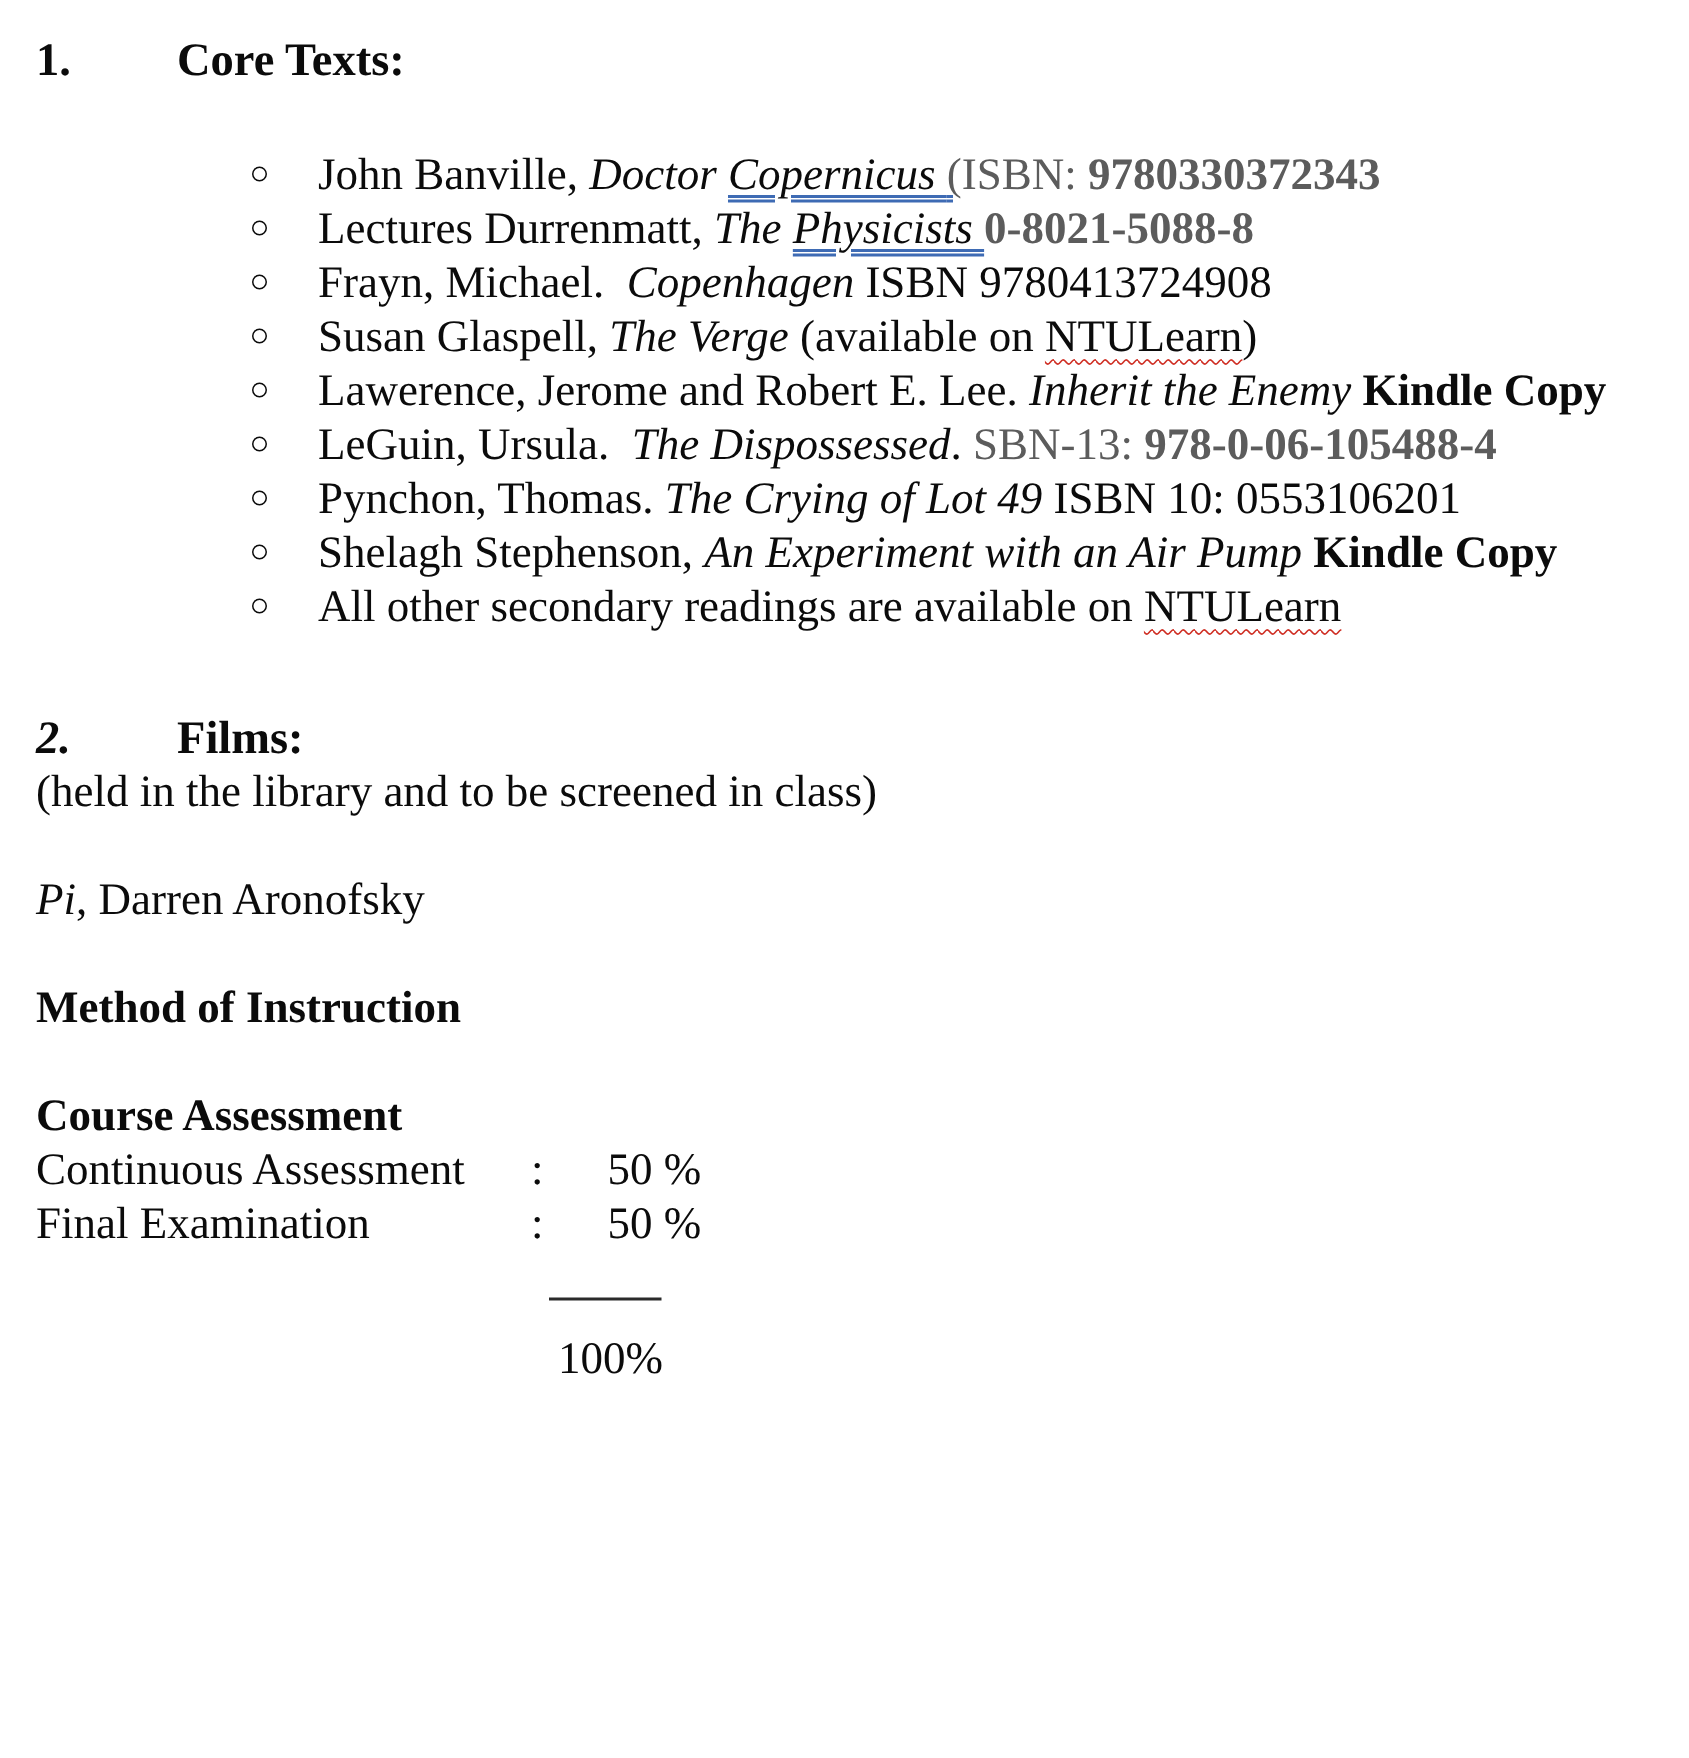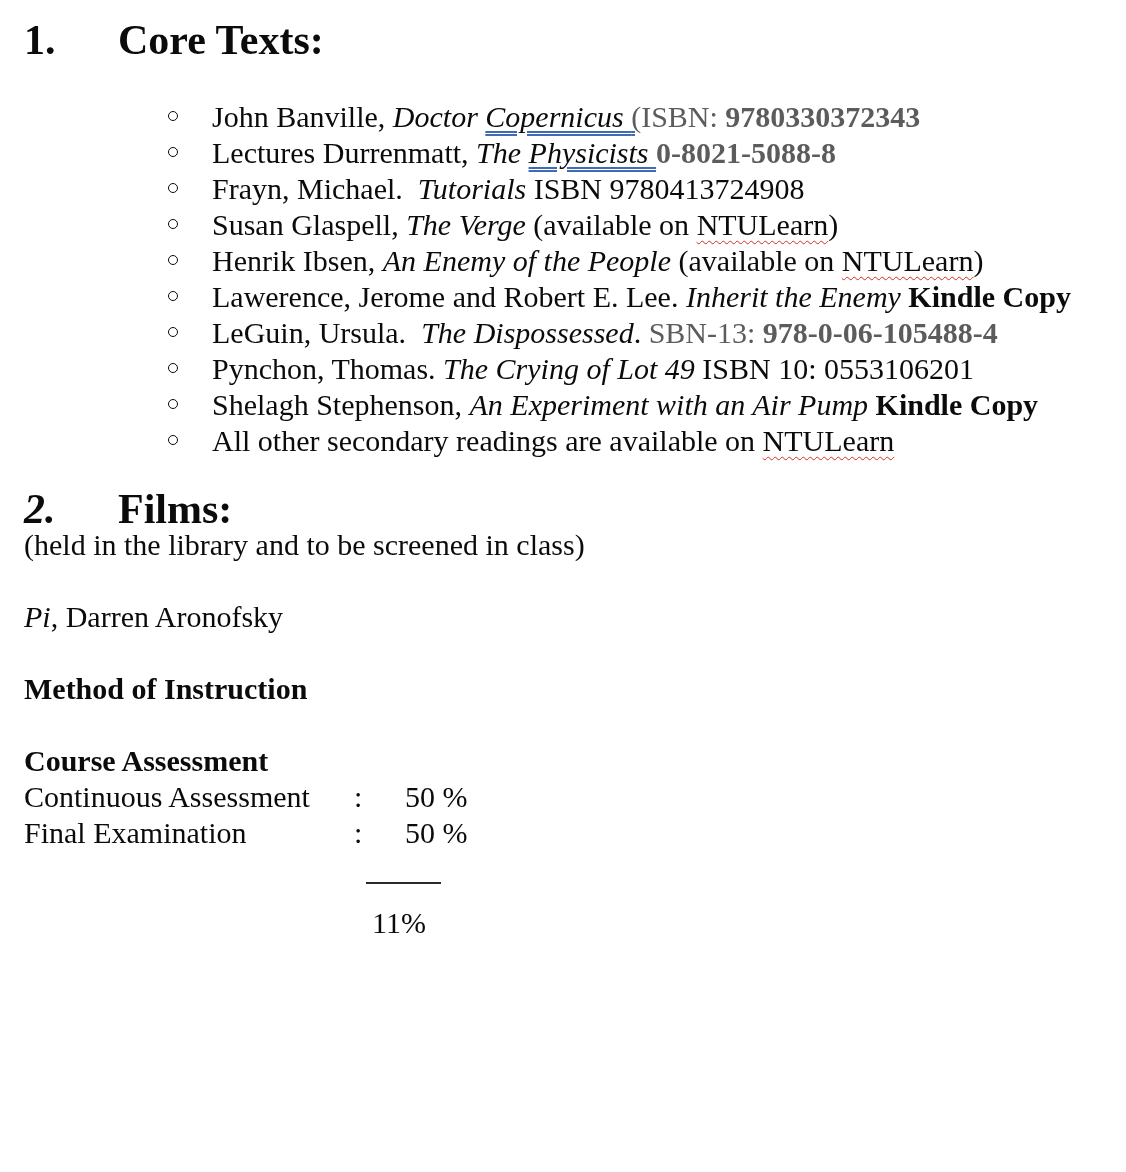--- a/index.html
+++ b/index.html
@@ -24,38 +24,38 @@
     text-underline-offset:4px;
   }
   .squig{
     text-decoration-line:underline;
     text-decoration-style:wavy;
     text-decoration-color:#cf2e23;
     text-decoration-thickness:1.2px;
     text-underline-offset:5px;
     text-align:center;
   }
-  .heading{font-size:42px;line-height:36px;}
+  .heading{font-size:31px;line-height:36px;}
   .h-num{display:inline-block;width:94px;}
   .core-list{list-style:none;margin:41px 0 1px 0;padding:0;}
   .core-list li{
     position:relative;
     padding-left:188px;
     line-height:36px;
     height:36px;
     white-space:nowrap;
   }
   .bullet{
     position:absolute;left:144px;top:12px;
     width:10px;height:10px;
     border:1.6px solid #0b0b0b;
     border-radius:50%;
     box-sizing:border-box;
   }
-  .films-head{margin-top:32px;}
+  .films-head{margin-top:51px;}
   .para{margin:0;line-height:36px;}
   .mt36{margin-top:36px;}
   .m-row,.a-row{line-height:36px;white-space:nowrap;}
   .m-label{display:inline-block;width:165px;}
   .m-colon{display:inline-block;width:45px;}
   .a-label{display:inline-block;width:330px;}
   .a-colon{display:inline-block;width:51px;}
   .total-rule{
     width:75px;height:0;
     border-top:2px solid #2a2a2a;
@@ -68,23 +68,22 @@
 
 <div class="page">
 
   <div class="heading">
     <span class="h-num b">1.</span><span class="b">Core Texts:</span>
   </div>
 
   <ul class="core-list" id="core-list">
       <li><span class="bullet"></span><span class="seg ">John Banville, </span><span class="seg i">Doctor </span><span class="seg i link">Copernicus </span><span class="seg gray link">(</span><span class="seg gray">ISBN: </span><span class="seg gray b">9780330372343</span></li>
       <li><span class="bullet"></span><span class="seg ">Lectures Durrenmatt, </span><span class="seg i">The </span><span class="seg i link">Physicists </span><span class="seg gray b">0-8021-5088-8</span></li>
-      <li><span class="bullet"></span><span class="seg ">Frayn, Michael.  </span><span class="seg i">Tutorials</span><span class="seg "> ISBN 9780413724908</span></li>
+      <li><span class="bullet"></span><span class="seg ">Frayn, Michael.  </span><span class="seg i">Copenhagen</span><span class="seg "> ISBN 9780413724908</span></li>
       <li><span class="bullet"></span><span class="seg ">Susan Glaspell, </span><span class="seg i">The Verge</span><span class="seg "> (available on </span><span class="seg squig">NTULearn</span><span class="seg ">)</span></li>
-      <li><span class="bullet"></span><span class="seg ">Henrik Ibsen, </span><span class="seg i">An Enemy of the People</span><span class="seg "> (available on </span><span class="seg squig">NTULearn</span><span class="seg ">)</span></li>
       <li><span class="bullet"></span><span class="seg ">Lawerence, Jerome and Robert E. Lee. </span><span class="seg i">Inherit the Enemy</span><span class="seg "> </span><span class="seg b">Kindle Copy</span></li>
       <li><span class="bullet"></span><span class="seg ">LeGuin, Ursula.  </span><span class="seg i">The Dispossessed</span><span class="seg ">. </span><span class="seg gray">SBN-13: </span><span class="seg gray b">978-0-06-105488-4</span></li>
       <li><span class="bullet"></span><span class="seg ">Pynchon, Thomas. </span><span class="seg i">The Crying of Lot 49</span><span class="seg "> ISBN 10: 0553106201</span></li>
       <li><span class="bullet"></span><span class="seg ">Shelagh Stephenson, </span><span class="seg i">An Experiment with an Air Pump</span><span class="seg "> </span><span class="seg b">Kindle Copy</span></li>
       <li><span class="bullet"></span><span class="seg ">All other secondary readings are available on </span><span class="seg squig">NTULearn</span></li>
     </ul>
 
   <div class="heading films-head">
     <span class="h-num b i">2.</span><span class="b">Films:</span>
   </div>
@@ -94,15 +93,15 @@
 
   <p class="para b mt36">Method of Instruction</p>
 
   <p class="para b mt36">Course Assessment</p>
   <div id="assessment-rows">
       <div class="a-row"><span class="a-label">Continuous Assessment</span><span class="a-colon">:</span><span>50 %</span></div>
       <div class="a-row"><span class="a-label">Final Examination</span><span class="a-colon">:</span><span>50 %</span></div>
     </div>
 
   <div class="total-rule"></div>
-  <p class="total">11%</p>
+  <p class="total">100%</p>
 
 </div>
 
 </body></html>

